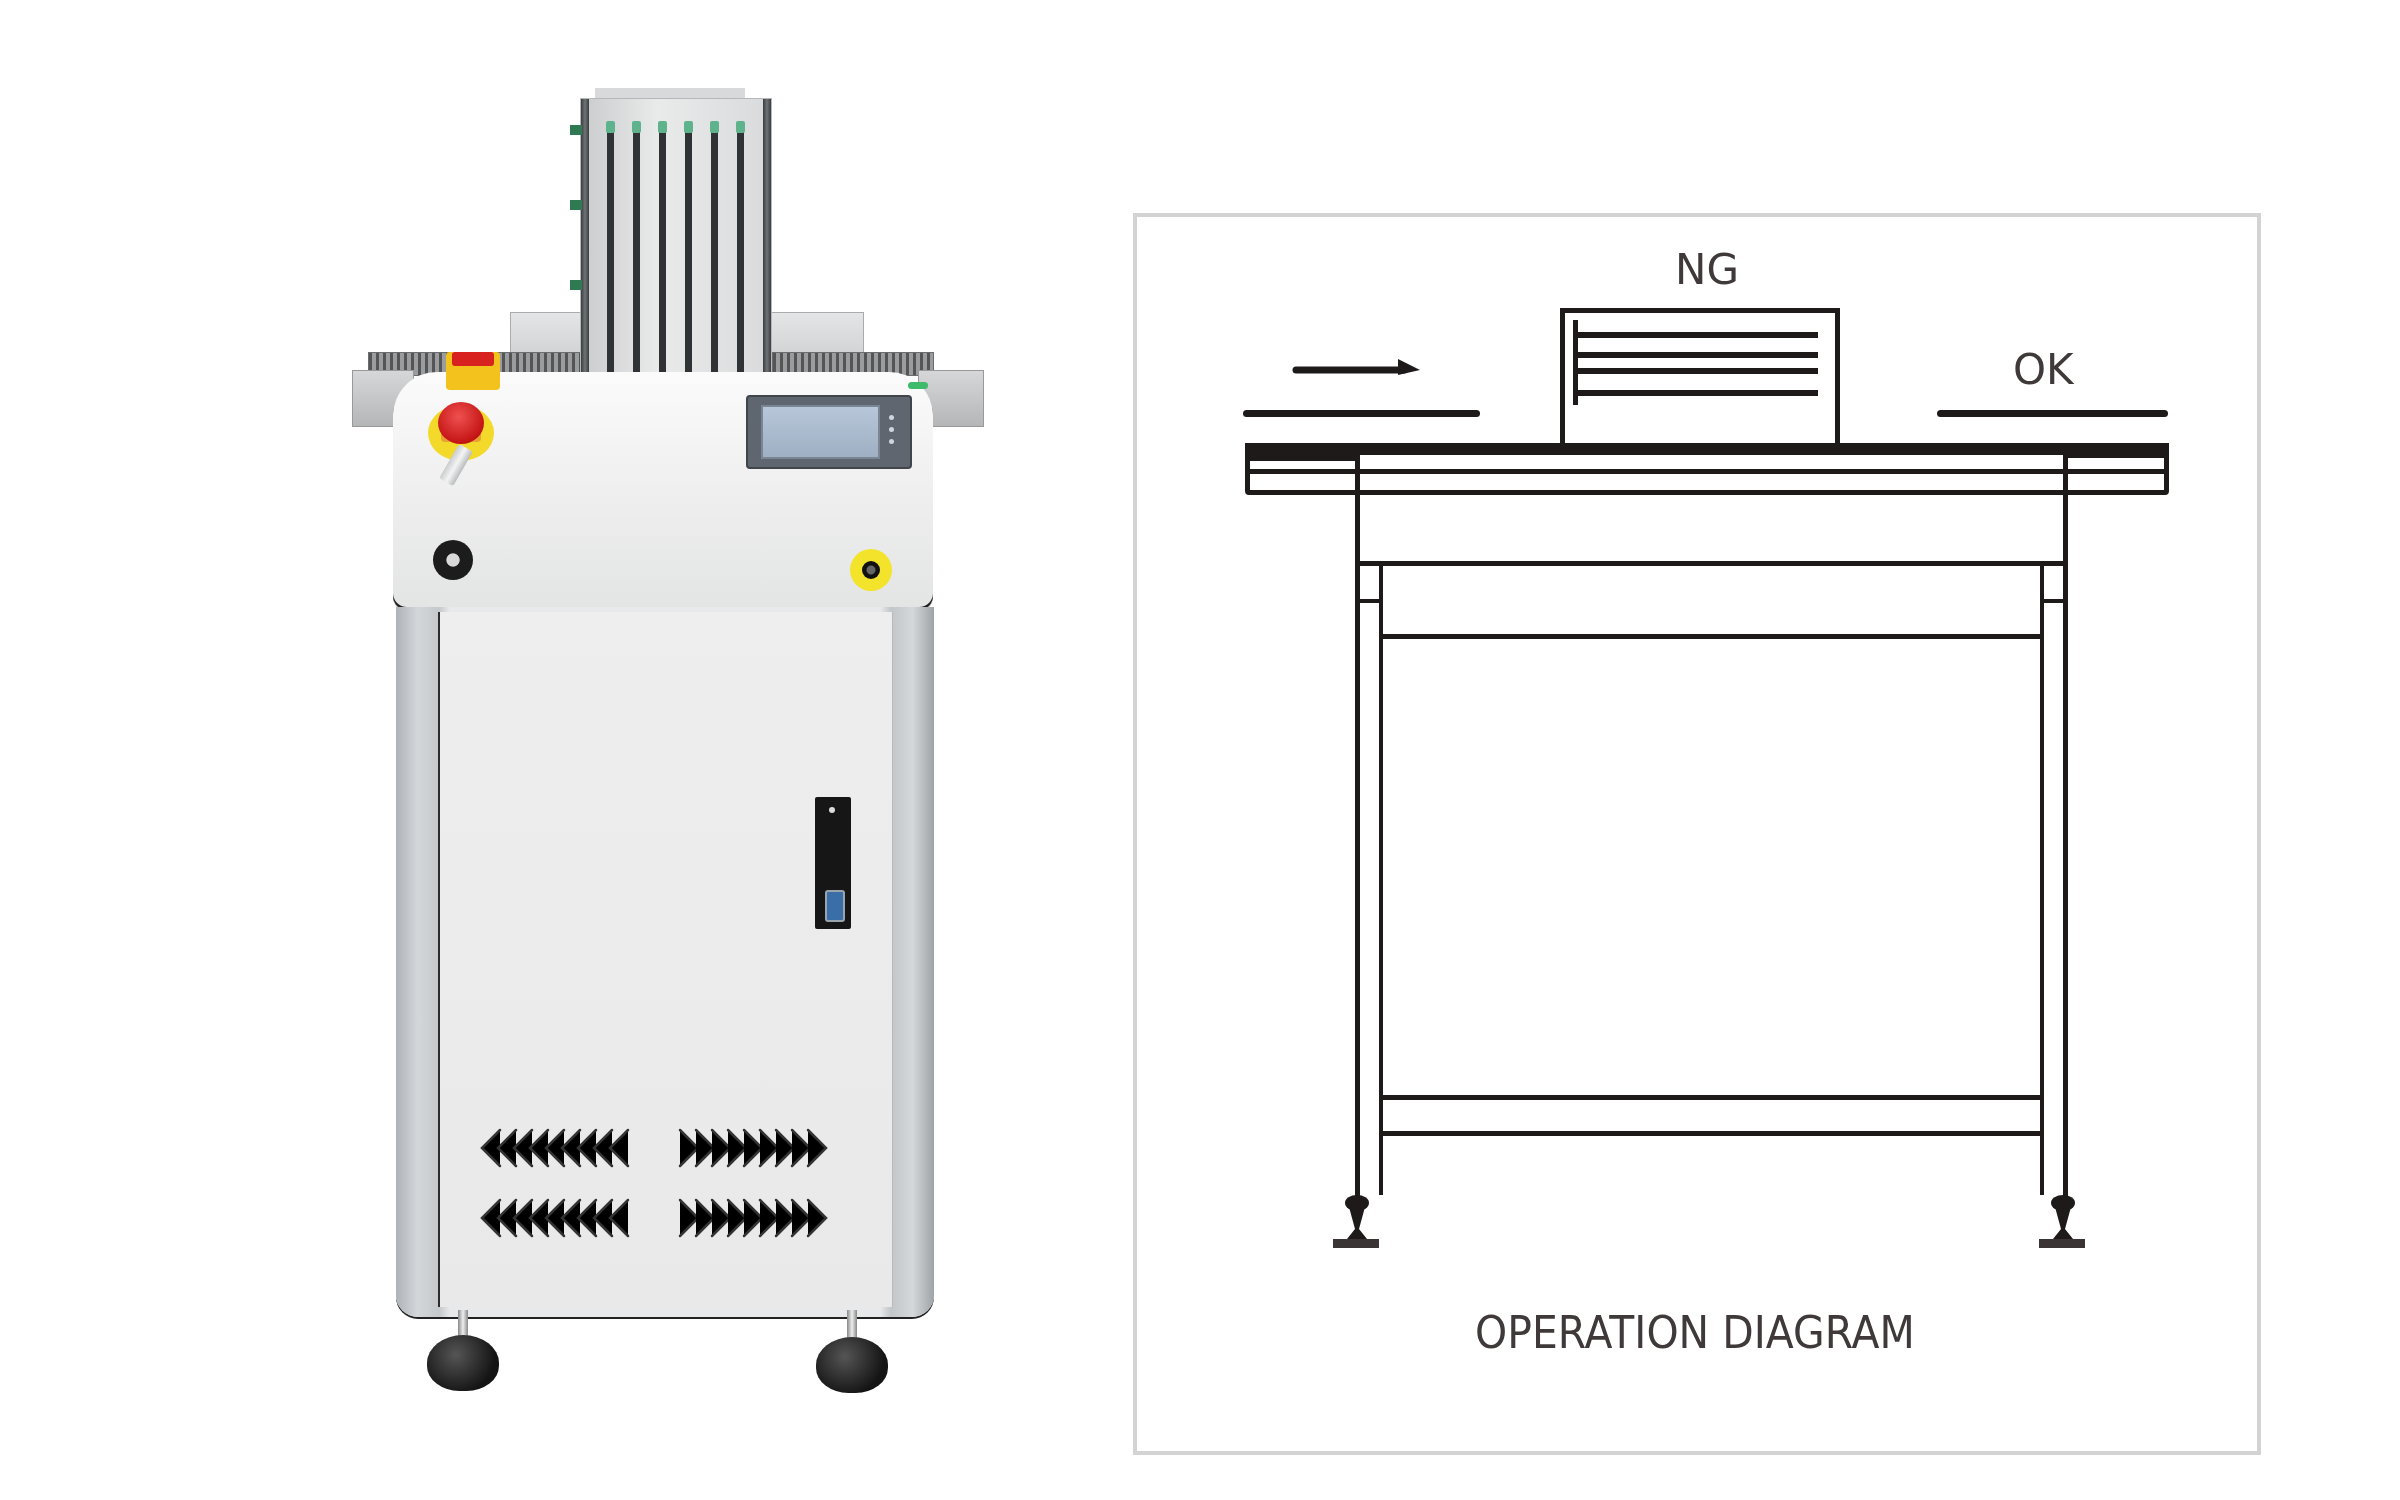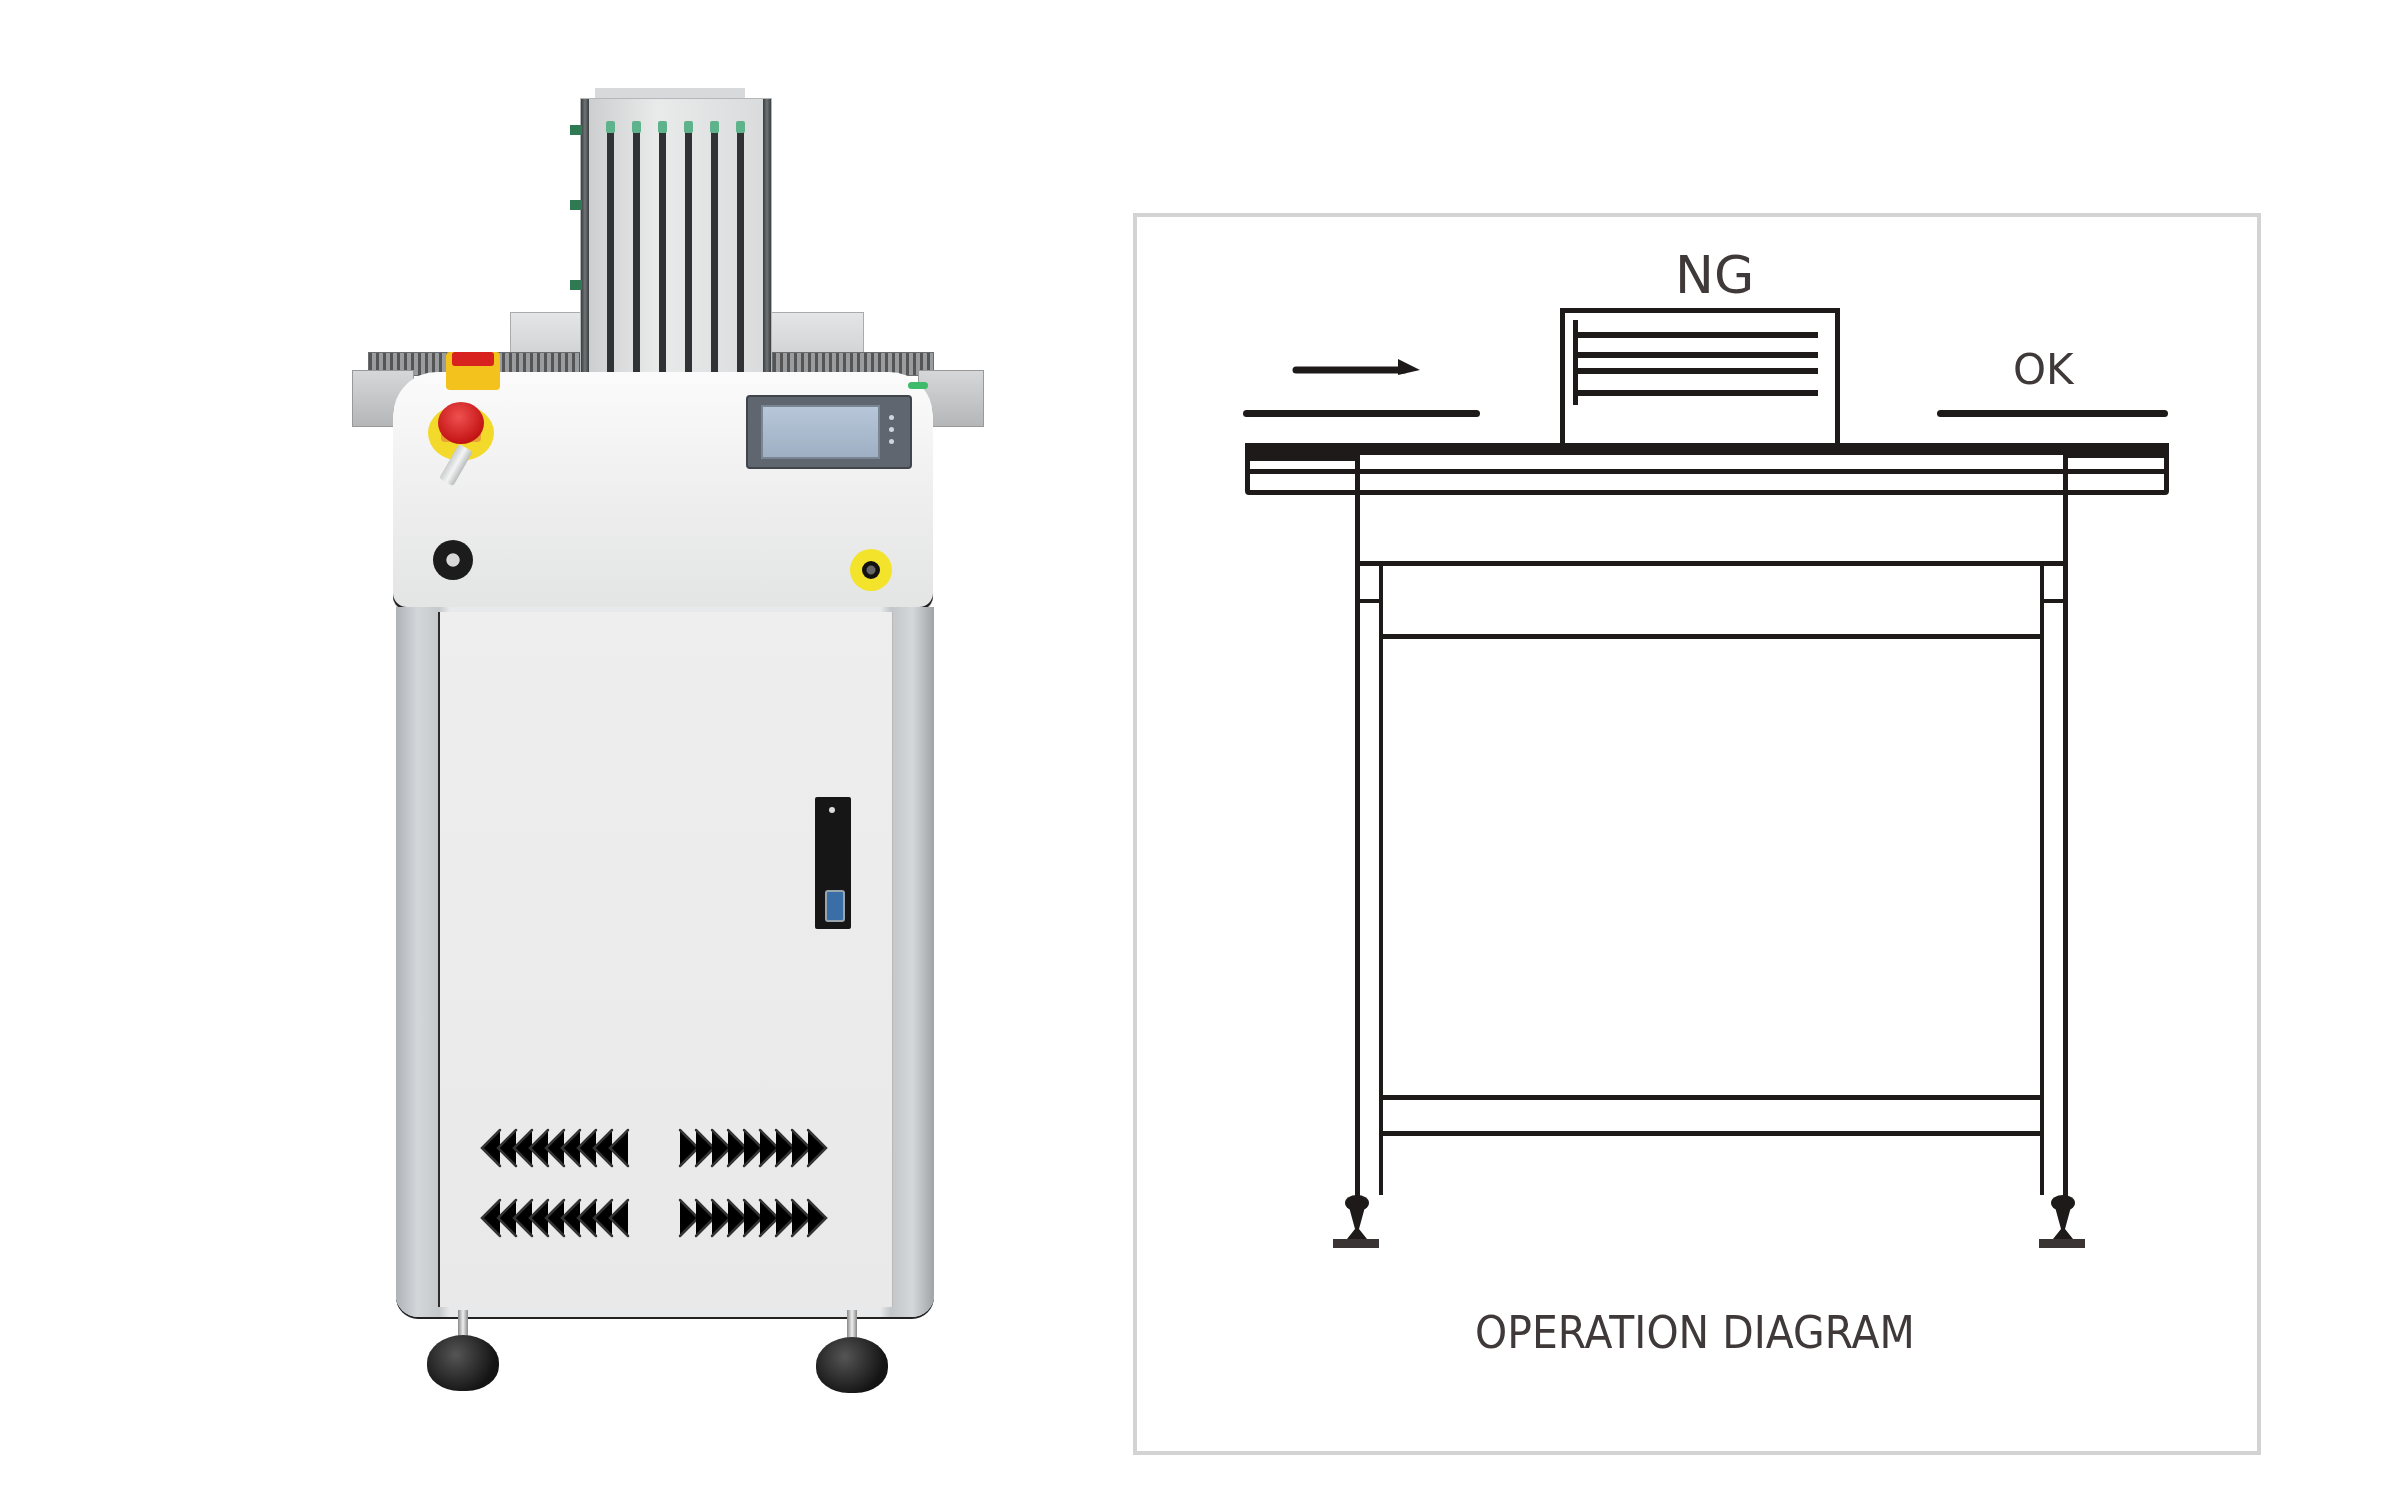--- a/index.html
+++ b/index.html
@@ -164,21 +164,21 @@
 
   <div class="abs foot-stem" style="left:458px; top:1310px;"></div>
   <div class="abs foot" style="left:427px; top:1335px;"></div>
   <div class="abs foot-stem" style="left:847px; top:1310px;"></div>
   <div class="abs foot" style="left:816px; top:1337px;"></div>
 </div>
 
 <div id="diagram">
 
   <div class="label-bg" style="left:440px; top:20px; width:180px; height:60px;"></div>
-  <div class="dlabel" style="left:538px; top:28px; font-size:52px;">NG</div>
+  <div class="dlabel" style="left:538px; top:28px; font-size:42px;">NG</div>
 
   <div class="dlabel" style="left:876px; top:128px; font-size:42px;">OK</div>
 
   <svg class="abs" style="left:155px; top:138px;" width="140" height="30">
     <line x1="4" y1="15" x2="112" y2="15" stroke="#1e1a1a" stroke-width="7" stroke-linecap="round"></line>
     <path d="M106 4 L128 15 L106 20 Z" fill="#1e1a1a"></path>
   </svg>
 
   <div class="dline" style="left:106px; top:193px; width:237px; height:7px; border-radius:4px;"></div>
   <div class="dline" style="left:800px; top:193px; width:231px; height:7px; border-radius:4px;"></div>

